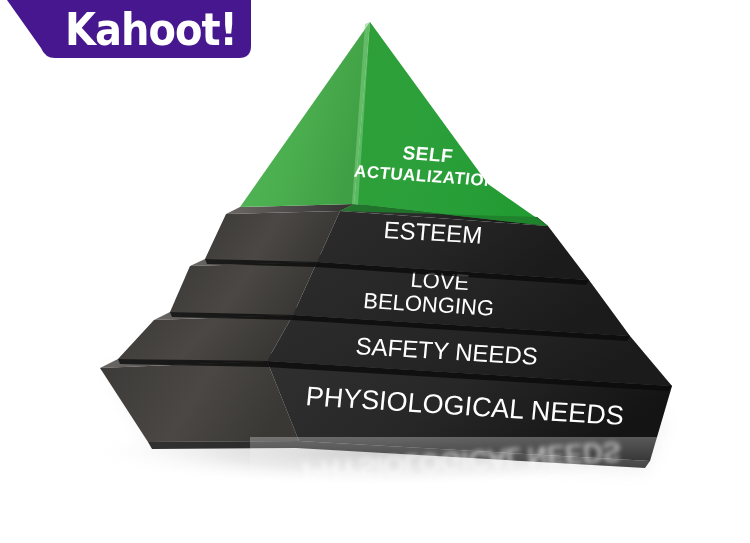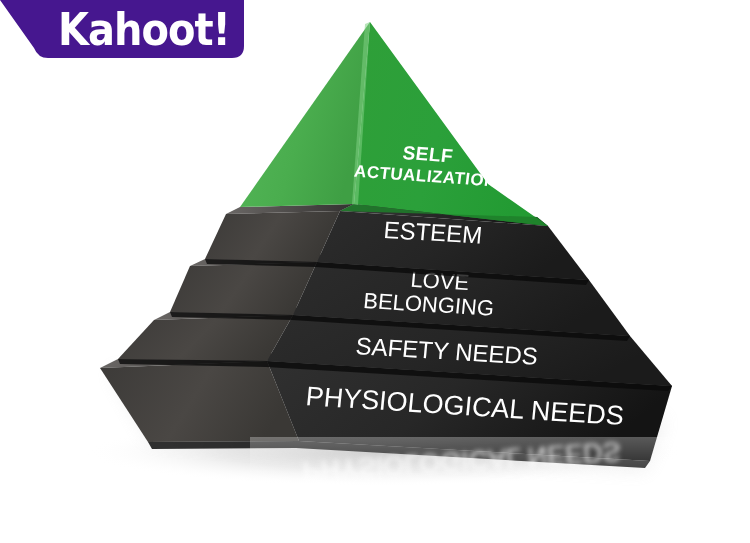--- a/index.html
+++ b/index.html
@@ -7,21 +7,21 @@
     width:750px;height:543px;
     background:#ffffff;
     font-family:"Liberation Sans", sans-serif;
     overflow:hidden;
     position:relative;
   }
   #stage{position:absolute;inset:0;width:750px;height:543px;}
 
   
   #logo-banner{
-    position:absolute;left:0;top:0;width:244px;height:60px;
+    position:absolute;left:7px;top:0;width:244px;height:60px;
     pointer-events:none;
   }
   #logo-wordmark{
     position:absolute;left:58px;top:4px;
     font-family:"DejaVu Sans", sans-serif;
     font-weight:bold;
     font-size:40px;
     letter-spacing:-1px;
     color:#ffffff;
     transform:scaleY(1.12);

